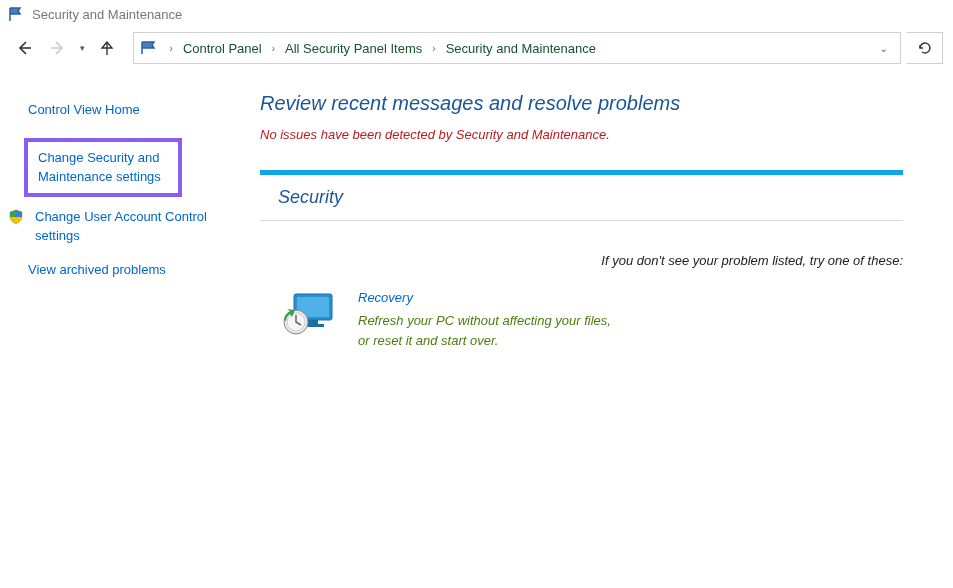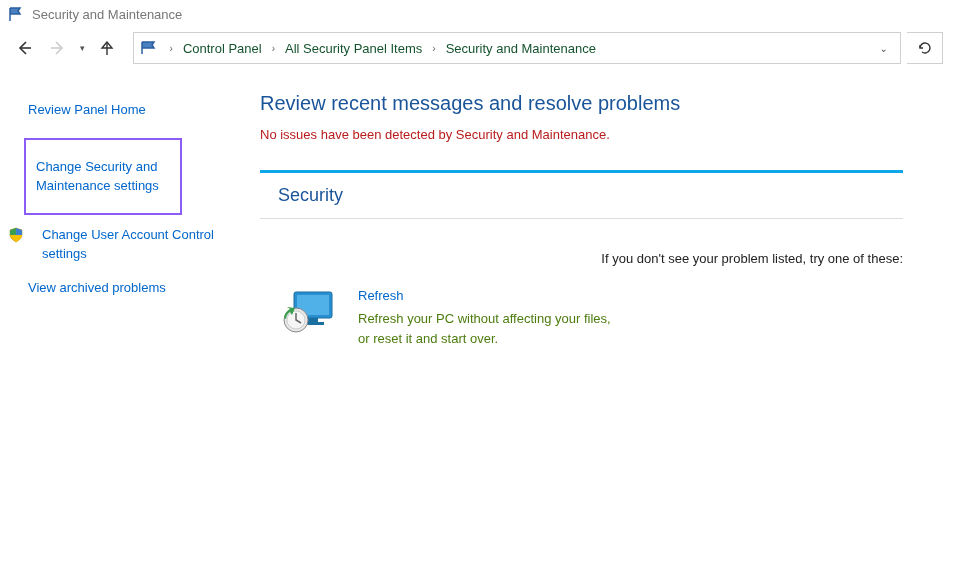--- a/index.html
+++ b/index.html
@@ -79,53 +79,54 @@
     }
     .sidebar-link {
       display: block;
       color: #0066cc;
       font-size: 13px;
       margin-bottom: 18px;
       cursor: pointer;
       line-height: 1.5;
     }
     .sidebar-link.highlighted {
-      border: 2px solid #8b5cf6;
-      padding: 17px 10px;
+      border: 4px solid #8b5cf6;
+      padding: 6px 10px;
       margin-left: -4px;
       margin-bottom: 10px;
       max-width: 158px;
     }
     .sidebar-item-shield {
       display: flex;
       align-items: flex-start;
-      gap: 18px;
+      gap: 11px;
       margin-bottom: 14px;
       margin-left: -20px;
     }
     .sidebar-item-shield .shicon { width: 16px; height: 16px; margin-top: 2px; flex-shrink: 0; }
     .sidebar-item-shield a { color: #0066cc; font-size: 13px; cursor: pointer; line-height: 1.5; }
 
     .main {
       flex: 1;
       padding: 4px 40px 0 10px;
+      font-style: italic;
     }
     .main h1 {
       color: #1a5599;
       font-size: 20px;
       font-weight: 400;
       margin-bottom: 12px;
     }
     .main .subtext {
       font-size: 13px;
       color: #b91c1c;
       margin-bottom: 28px;
     }
     .expander {
-      border-top: 3px solid #0ea5e9;
+      border-top: 5px solid #0ea5e9;
       border-bottom: 1px solid #ddd;
       padding: 12px 18px;
       color: #1a5599;
       font-size: 18px;
       font-weight: 400;
       cursor: pointer;
     }
     .expander + .expander { border-top: none; }
     .tryone {
       margin-top: 32px;
@@ -207,21 +208,21 @@
     <svg viewBox="0 0 16 16">
         <path d="M3 8 A5 5 0 1 1 5 12" stroke="#333" stroke-width="1.4" fill="none"></path>
         <path d="M3 5 L3 8 L6 8" stroke="#333" stroke-width="1.4" fill="none"></path>
       </svg>
   </div>
 </div>
 
 <div class="content">
 
   <div class="sidebar">
-    <a class="sidebar-link">Review Panel Home</a>
+    <a class="sidebar-link">Control View Home</a>
     <a class="sidebar-link highlighted">Change Security and Maintenance settings</a>
     <div class="sidebar-item-shield">
       <span class="shicon">
         <svg viewBox="0 0 16 16">
           <path d="M8 1 L14 3 L14 8 C14 12 8 15 8 15 C8 15 2 12 2 8 L2 3 Z" fill="#f5c000" stroke="#b08000" stroke-width="0.5"></path>
           <path d="M8 1 L14 3 L14 8 L8 8 Z" fill="#3a7fd0"></path>
           <path d="M8 8 L2 8 L2 3 L8 1 Z" fill="#3aa050"></path>
           <path d="M8 8 L14 8 C14 12 8 15 8 15 Z" fill="#f5c000"></path>
         </svg>
       </span>
@@ -245,19 +246,19 @@
           <rect x="17" y="7" width="32" height="20" fill="#50b0e8"></rect>
           <rect x="28" y="30" width="10" height="4" fill="#1a6fa0"></rect>
           <rect x="22" y="34" width="22" height="3" fill="#1a6fa0"></rect>
           <circle cx="16" cy="32" r="12" fill="#e8e8e8" stroke="#888" stroke-width="1"></circle>
           <circle cx="16" cy="32" r="9" fill="#f5f5f5" stroke="#aaa" stroke-width="0.5"></circle>
           <path d="M16 25 L16 32 L21 35" stroke="#666" stroke-width="1.5" fill="none"></path>
           <path d="M4 30 A12 12 0 0 1 10 21 L7 19 L15 20 L12 27 L10 24 A9 9 0 0 0 6 31 Z" fill="#3aa050"></path>
         </svg>
       </span>
       <div class="recovery-text">
-        <a>Refresh</a>
+        <a>Recovery</a>
         <p>Refresh your PC without affecting your files, or reset it and start over.</p>
       </div>
     </div>
   </div>
 
 </div>
 
 </body></html>

